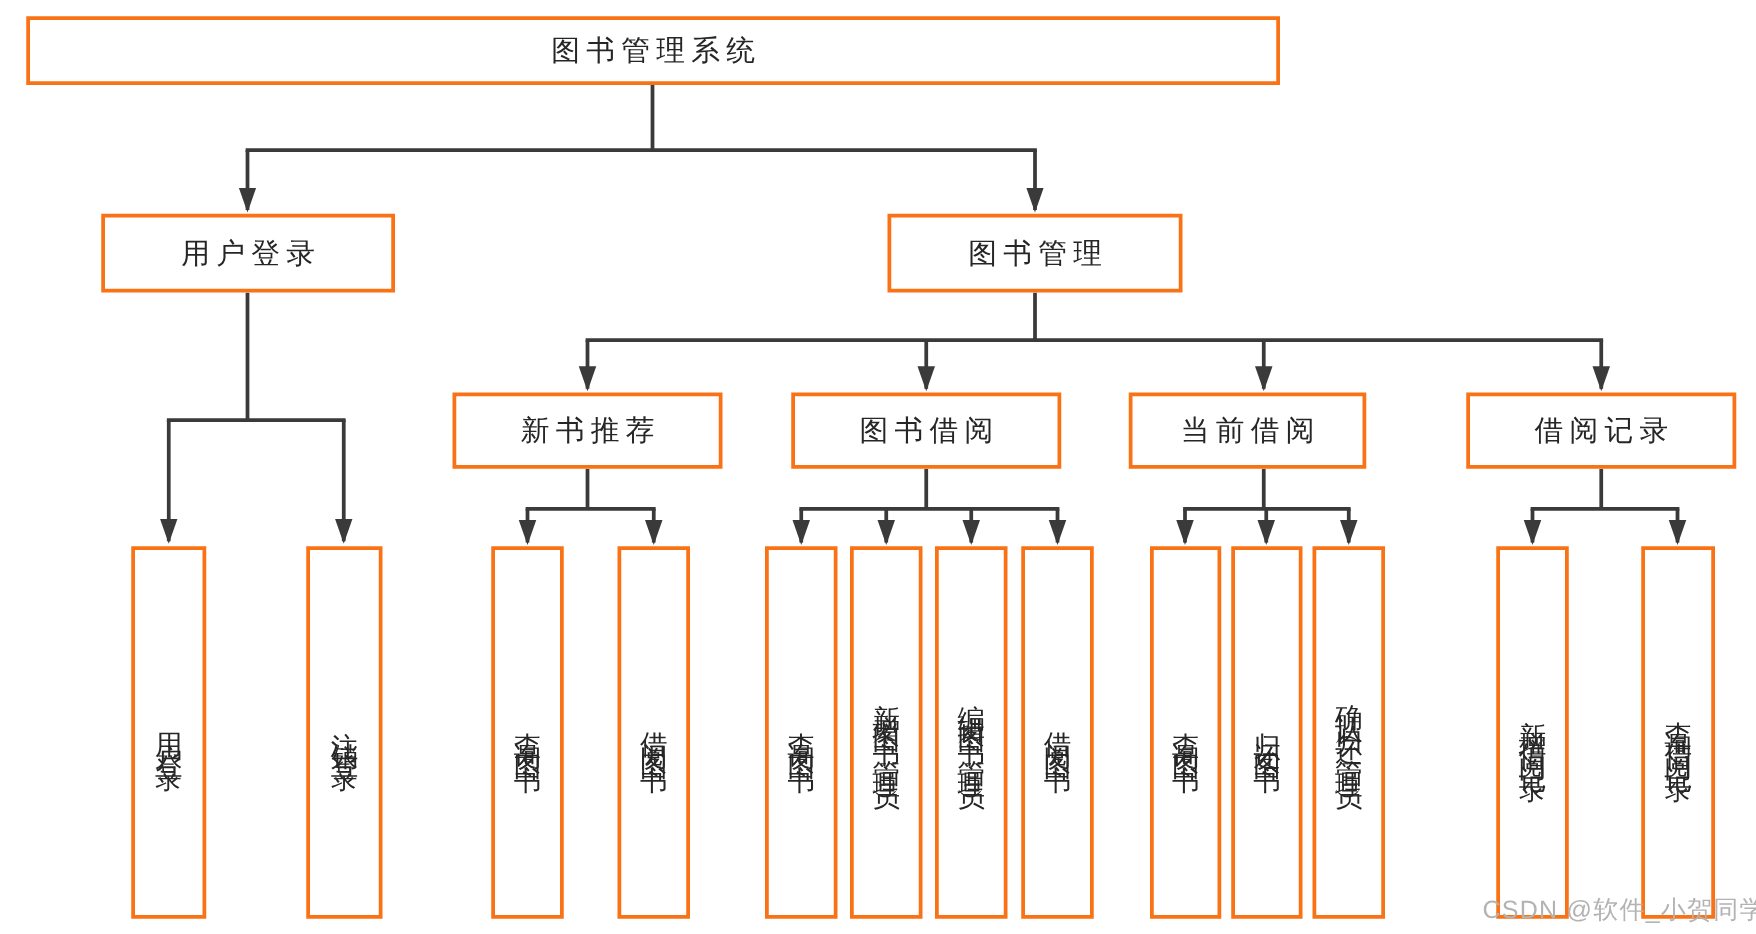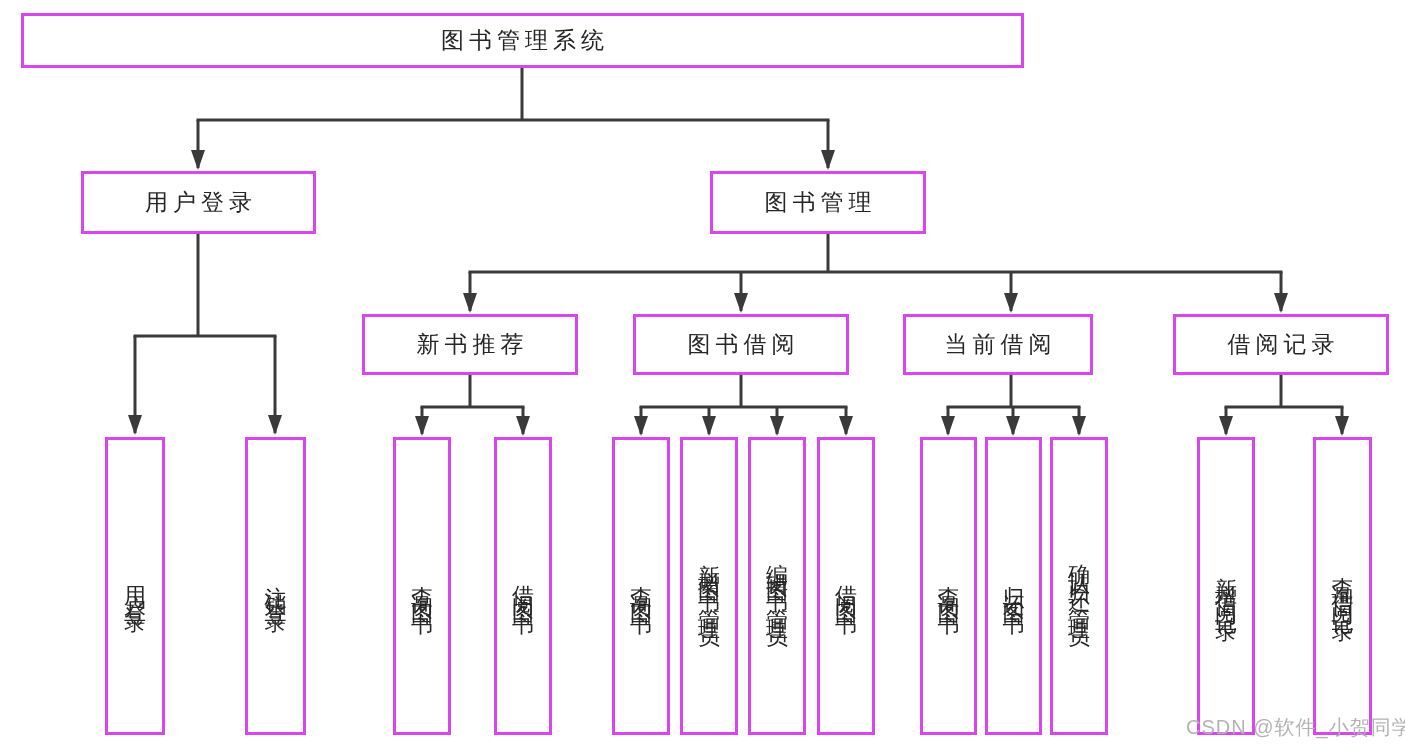--- a/index.html
+++ b/index.html
@@ -14,21 +14,21 @@
   #connectors {
     position: absolute;
     left: 0; top: 0;
     width: 1405px; height: 747px;
     z-index: 1;
   }
   .node {
     position: absolute;
     box-sizing: border-box;
     background: #ffffff;
-    border: 3px solid #d946ef;
+    border: 3px solid #f97316;
     display: flex;
     align-items: center;
     justify-content: center;
     color: #262626;
     z-index: 2;
   }
   .node.h span {
     letter-spacing: 5px;
     padding-left: 5px;
     font-size: 23px;
@@ -107,21 +107,21 @@
     </g>
   </svg>
 
   <div class="node h" style="left:21px; top:13px; width:1003px; height:55px;">
     <span>图书管理系统</span>
   </div>
 
   <div class="node h" style="left:81px; top:171px; width:235px; height:63px;">
     <span>用户登录</span>
   </div>
-  <div class="node h" style="left:710px; top:171px; width:216px; height:63px;">
+  <div class="node h" style="left:710px; top:171px; width:236px; height:63px;">
     <span>图书管理</span>
   </div>
 
   <div class="node h" style="left:633px; top:314px; width:216px; height:61px;">
     <span>图书借阅</span>
   </div>
   <div class="node h" style="left:362px; top:314px; width:216px; height:61px;">
     <span>新书推荐</span>
   </div>
   <div class="node h" style="left:903px; top:314px; width:190px; height:61px;">

